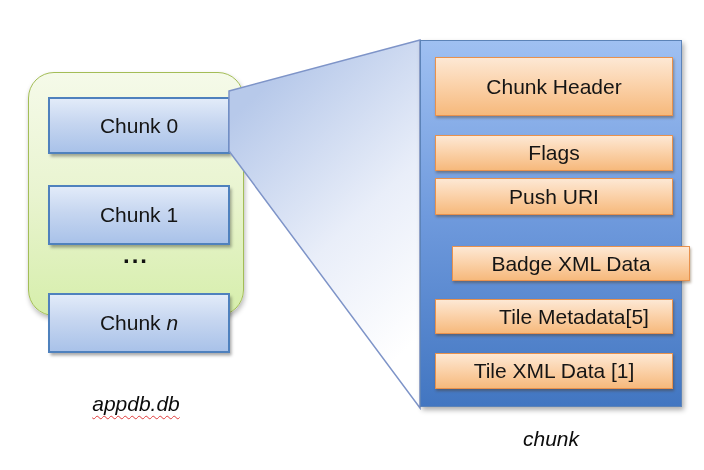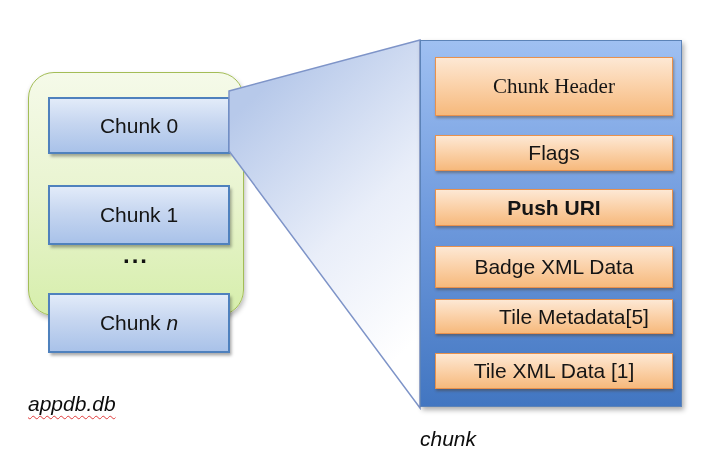--- a/index.html
+++ b/index.html
@@ -43,20 +43,21 @@
     left: 0; top: 168px; width: 100%;
     text-align: center;
     font-size: 24px; font-weight: bold; letter-spacing: 2px;
     color: #111;
   }
   .var-n { font-style: italic; }
 
   
   .caption {
     position: absolute;
+    text-align: center;
     font-size: 21px;
     font-style: italic;
     color: #0d0d0d;
   }
   .caption.db { left: 28px; top: 392px; width: 216px; }
   .caption.db span {
     text-decoration: underline wavy #e03a3a;
     text-decoration-thickness: 1px;
     text-underline-offset: 4px;
   }
@@ -82,24 +83,24 @@
   .field-box {
     position: absolute;
     left: 14px;
     width: 238px;
     border: 1.5px solid #e8914d;
     background: linear-gradient(180deg, #fde8d4 0%, #fbd3ac 45%, #f6b97c 100%);
     box-shadow: 1px 2px 2.5px rgba(80,50,15,0.4);
     display: flex; align-items: center; justify-content: center;
     font-size: 21px;
   }
-  .field-box.f0 { top: 16px;  height: 59px; font-family: Liberation Serif, serif; }
+  .field-box.f0 { top: 16px;  height: 59px; }
   .field-box.f1 { top: 94px;  height: 36px; text-align: right; }
-  .field-box.f2 { top: 148px; height: 37px; font-weight: bold; }
-  .field-box.f3 { top: 205px; height: 42px; }
+  .field-box.f2 { top: 137px; height: 37px; }
+  .field-box.f3 { top: 205px; height: 35px; margin-left: 17px; }
   .field-box.f4 { top: 258px; height: 35px; padding-left: 40px; }
   .field-box.f5 { top: 312px; height: 36px; }
 </style>
 </head>
 <body>
 
 <div class="stage">
 
   <div class="db-container">
     <div class="chunk-box c0">

